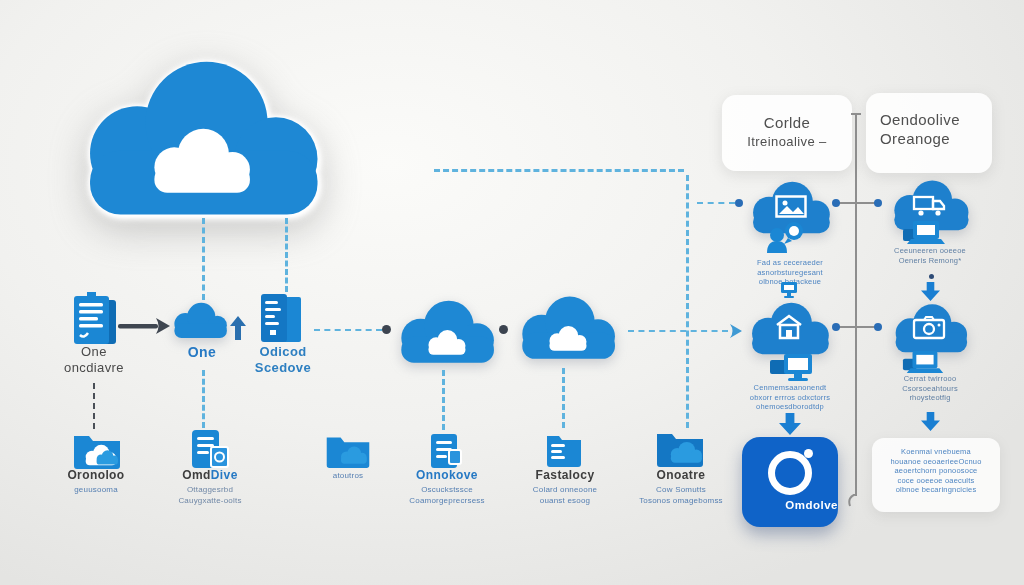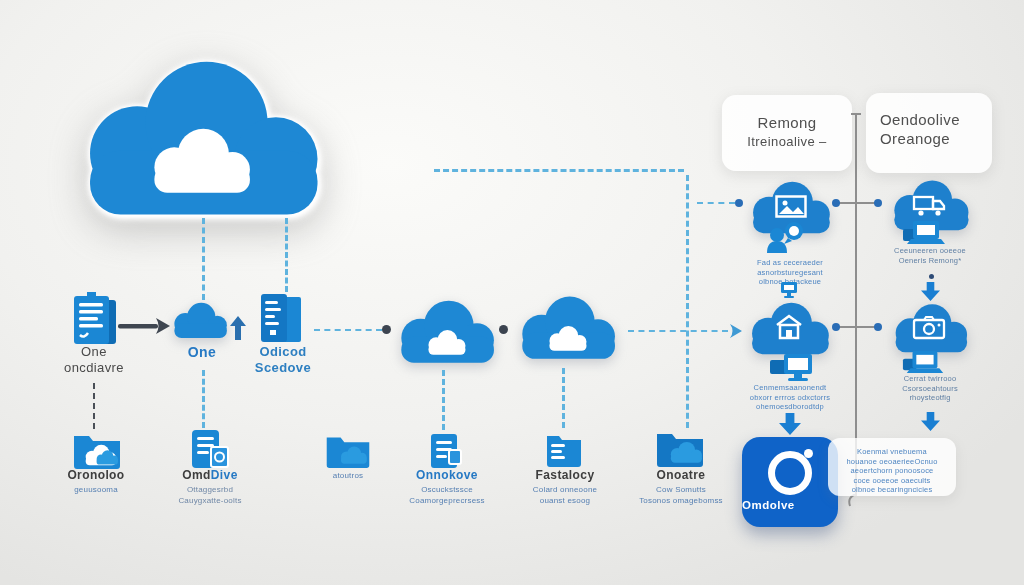--- a/index.html
+++ b/index.html
@@ -34,21 +34,21 @@
   .lbl-dark{font-size:13px; color:#4a4a4a; text-align:center; line-height:16px; letter-spacing:0.4px;}
   .lbl-blue{font-size:14px; font-weight:bold; color:#2679c4; text-align:center; letter-spacing:0.5px;}
   .lbl-blue2{font-size:13px; font-weight:bold; color:#2d7fc1; text-align:center; line-height:16px; letter-spacing:0.4px;}
   
   .halo{filter: drop-shadow(0 0 2px #fff) drop-shadow(0 0 3px #fff) drop-shadow(2px 3px 2px #ffffff) drop-shadow(0 10px 18px rgba(140,140,140,0.45));}
   .cloud-soft{filter: drop-shadow(0 4px 6px rgba(120,130,145,0.35));}
   
   .app-card{background:#0f63c8; border-radius:18px; box-shadow:0 8px 16px rgba(80,100,140,0.45);}
   .ring{width:30px;height:30px;border:7px solid #fff;border-radius:50%;}
   .ring-dot{width:9px;height:9px;background:#fff;border-radius:50%;}
-  .app-label{color:#fff;font-size:11.5px;font-weight:bold;text-align:left;letter-spacing:0.5px;}
+  .app-label{color:#fff;font-size:11.5px;font-weight:bold;text-align:right;letter-spacing:0.5px;}
   .foot-card{background:rgba(255,255,255,0.8); border-radius:12px; box-shadow:0 4px 12px rgba(130,130,130,0.15);}
 </style>
 </head>
 <body>
 
 <div id="stage">
 
   <svg width="0" height="0" style="position:absolute" aria-hidden="true">
     <defs>
       <g id="cloudShape">
@@ -140,21 +140,21 @@
   <div class="abs hdash thin" style="left:628px; top:330px; width:100px;"></div>
   <svg class="abs" style="left:728px; top:323px;" width="16" height="16" viewBox="0 0 16 16">
     <path d="M2 1 L14 8 L2 15 q5 -7 0 -14 z" fill="#3f9ad4"></path>
   </svg>
 
   <div class="abs vdash" style="left:442px; top:370px; height:60px;"></div>
   <div class="abs vdash" style="left:562px; top:368px; height:60px;"></div>
 
   <div class="abs h-card" style="left:722px; top:95px; width:130px; height:76px;">
     <div class="col-title" style="text-align:center; padding-top:18px;">
-      <div>Remong</div>
+      <div>Corlde</div>
       <div style="font-size:13px;">Itreinoalive –</div>
     </div>
   </div>
 
   <div class="abs dot-blue" style="left:735px; top:199px;"></div>
   <svg class="abs cloud-soft" style="left:742px; top:177px;" width="97" height="58" viewBox="0 0 100 62">
     <use href="#cloudShape" fill="#1e80cd"></use>
   </svg>
   <svg class="abs" style="left:775px; top:195px;" width="32" height="23" viewBox="0 0 32 23">
     <rect x="1.5" y="1.5" width="29" height="20" fill="none" stroke="#fff" stroke-width="2.5"></rect>
@@ -273,21 +273,21 @@
   </svg>
   <div class="abs tiny gray" style="left:869px; top:374px; width:122px;">
     <div>Cerrat twirrooo</div>
     <div>Csorsoeahtours</div>
     <div>rhoysteotfig</div>
   </div>
   <svg class="abs" style="left:921px; top:411px;" width="19" height="21" viewBox="0 0 20 20">
     <path d="M6 0 L14 0 L14 9 L20 9 L10 20 L0 9 L6 9 z" fill="#1a7fd2"></path>
   </svg>
 
-  <div class="abs foot-card" style="left:828px; top:438px; width:128px; height:58px;">
+  <div class="abs foot-card" style="left:872px; top:438px; width:128px; height:74px;">
     <div class="tiny" style="padding-top:9px;">
       <div>Koenmai vnebuema</div>
       <div>houanoe oeoaerieeOcnuo</div>
       <div>aeoertchorn ponoosoce</div>
       <div>coce ooeeoe oaecults</div>
       <div>olbnoe becaringncicies</div>
     </div>
   </div>
 
   <svg class="abs" style="left:72px; top:430px;" width="50" height="40" viewBox="0 0 50 40">

